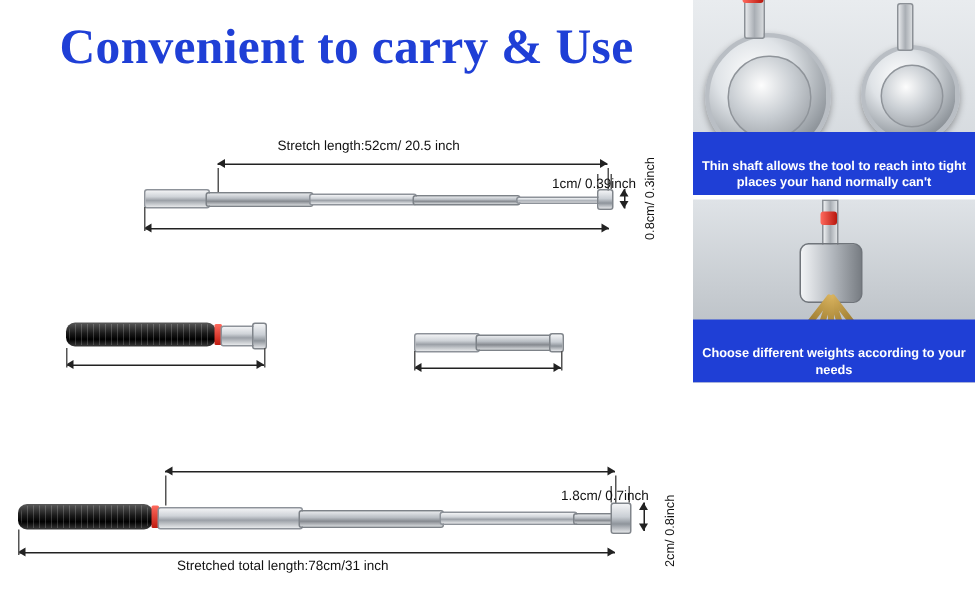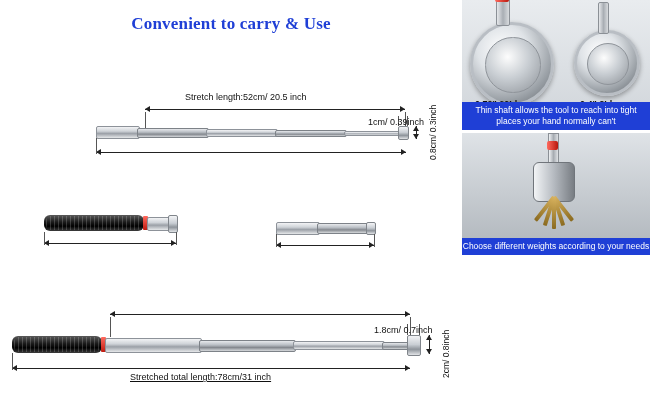--- a/index.html
+++ b/index.html
@@ -28,21 +28,21 @@
     overflow: hidden;
   }
 
   #headline {
     position: absolute;
     left: 0; top: 14px;
     width: 462px;
     text-align: center;
     color: #1f3fd6;
     font-weight: bold;
-    font-size: 17px;
+    font-size: 33px;
     letter-spacing: 0.2px;
     font-family: "Liberation Serif", serif;
   }
 
   #note-bar {
     position: absolute;
     left: 88px; top: 48px;
     width: 286px;
     height: 19px;
     background: #1f3fd6;
@@ -174,22 +174,23 @@
   }
   .cap {
     position: absolute;
     left: 0; bottom: 0;
     width: 188px;
     background: #1f3fd6;
     color: #ffffff;
     font-size: 8.5px;
     line-height: 11px;
     text-align: center;
-    padding: 3px 0 3px 0;
+    padding: 17px 0 3px 0;
     box-sizing: border-box;
+    font-weight: bold;
   }
 
   
   #photo1 { top: 0; height: 130px; background: linear-gradient(to bottom,#e9ecef,#cfd4d9); }
   .disc {
     position: absolute;
     border-radius: 50%;
     background: radial-gradient(circle at 38% 32%, #ffffff 0%, #dfe3e7 35%, #9aa0a6 70%, #5f646a 100%);
     border: 3px solid #b9bec4;
     box-shadow: 0 2px 5px rgba(0,0,0,0.35);
@@ -342,21 +343,21 @@
 
     <div class="tick" style="left:407px; top:324px; height:11px;"></div>
     <div class="tick" style="left:419px; top:324px; height:11px;"></div>
     <div class="lbl" style="left:374px; top:325px;">1.8cm/ 0.7inch</div>
 
     <div class="vline" style="left:429px; top:335px; height:19px;"></div>
     <div class="vlabel" style="left:441px; top:378px;">2cm/ 0.8inch</div>
 
     <div class="hline" style="left:12px; top:368px; width:398px;"></div>
     <div class="tick" style="left:12px; top:353px; height:17px;"></div>
-    <div class="lbl" style="left:130px; top:372px;text-decoration:underline;">Stretched total length:78cm/31 inch</div>
+    <div class="lbl" style="left:118px; top:372px;">Stretched total length:78cm/31 inch</div>
   </div>
 
   <div id="right-panel">
 
     <div class="photo" id="photo1">
       <div class="disc" style="left:8px; top:22px; width:78px; height:78px;">
         <div class="disc-inner"></div>
       </div>
       <div class="disc-shaft" style="left:34px; top:-2px; width:12px; height:26px;"></div>
       <div class="disc-red" style="left:33px; top:-6px; width:14px; height:8px;"></div>

